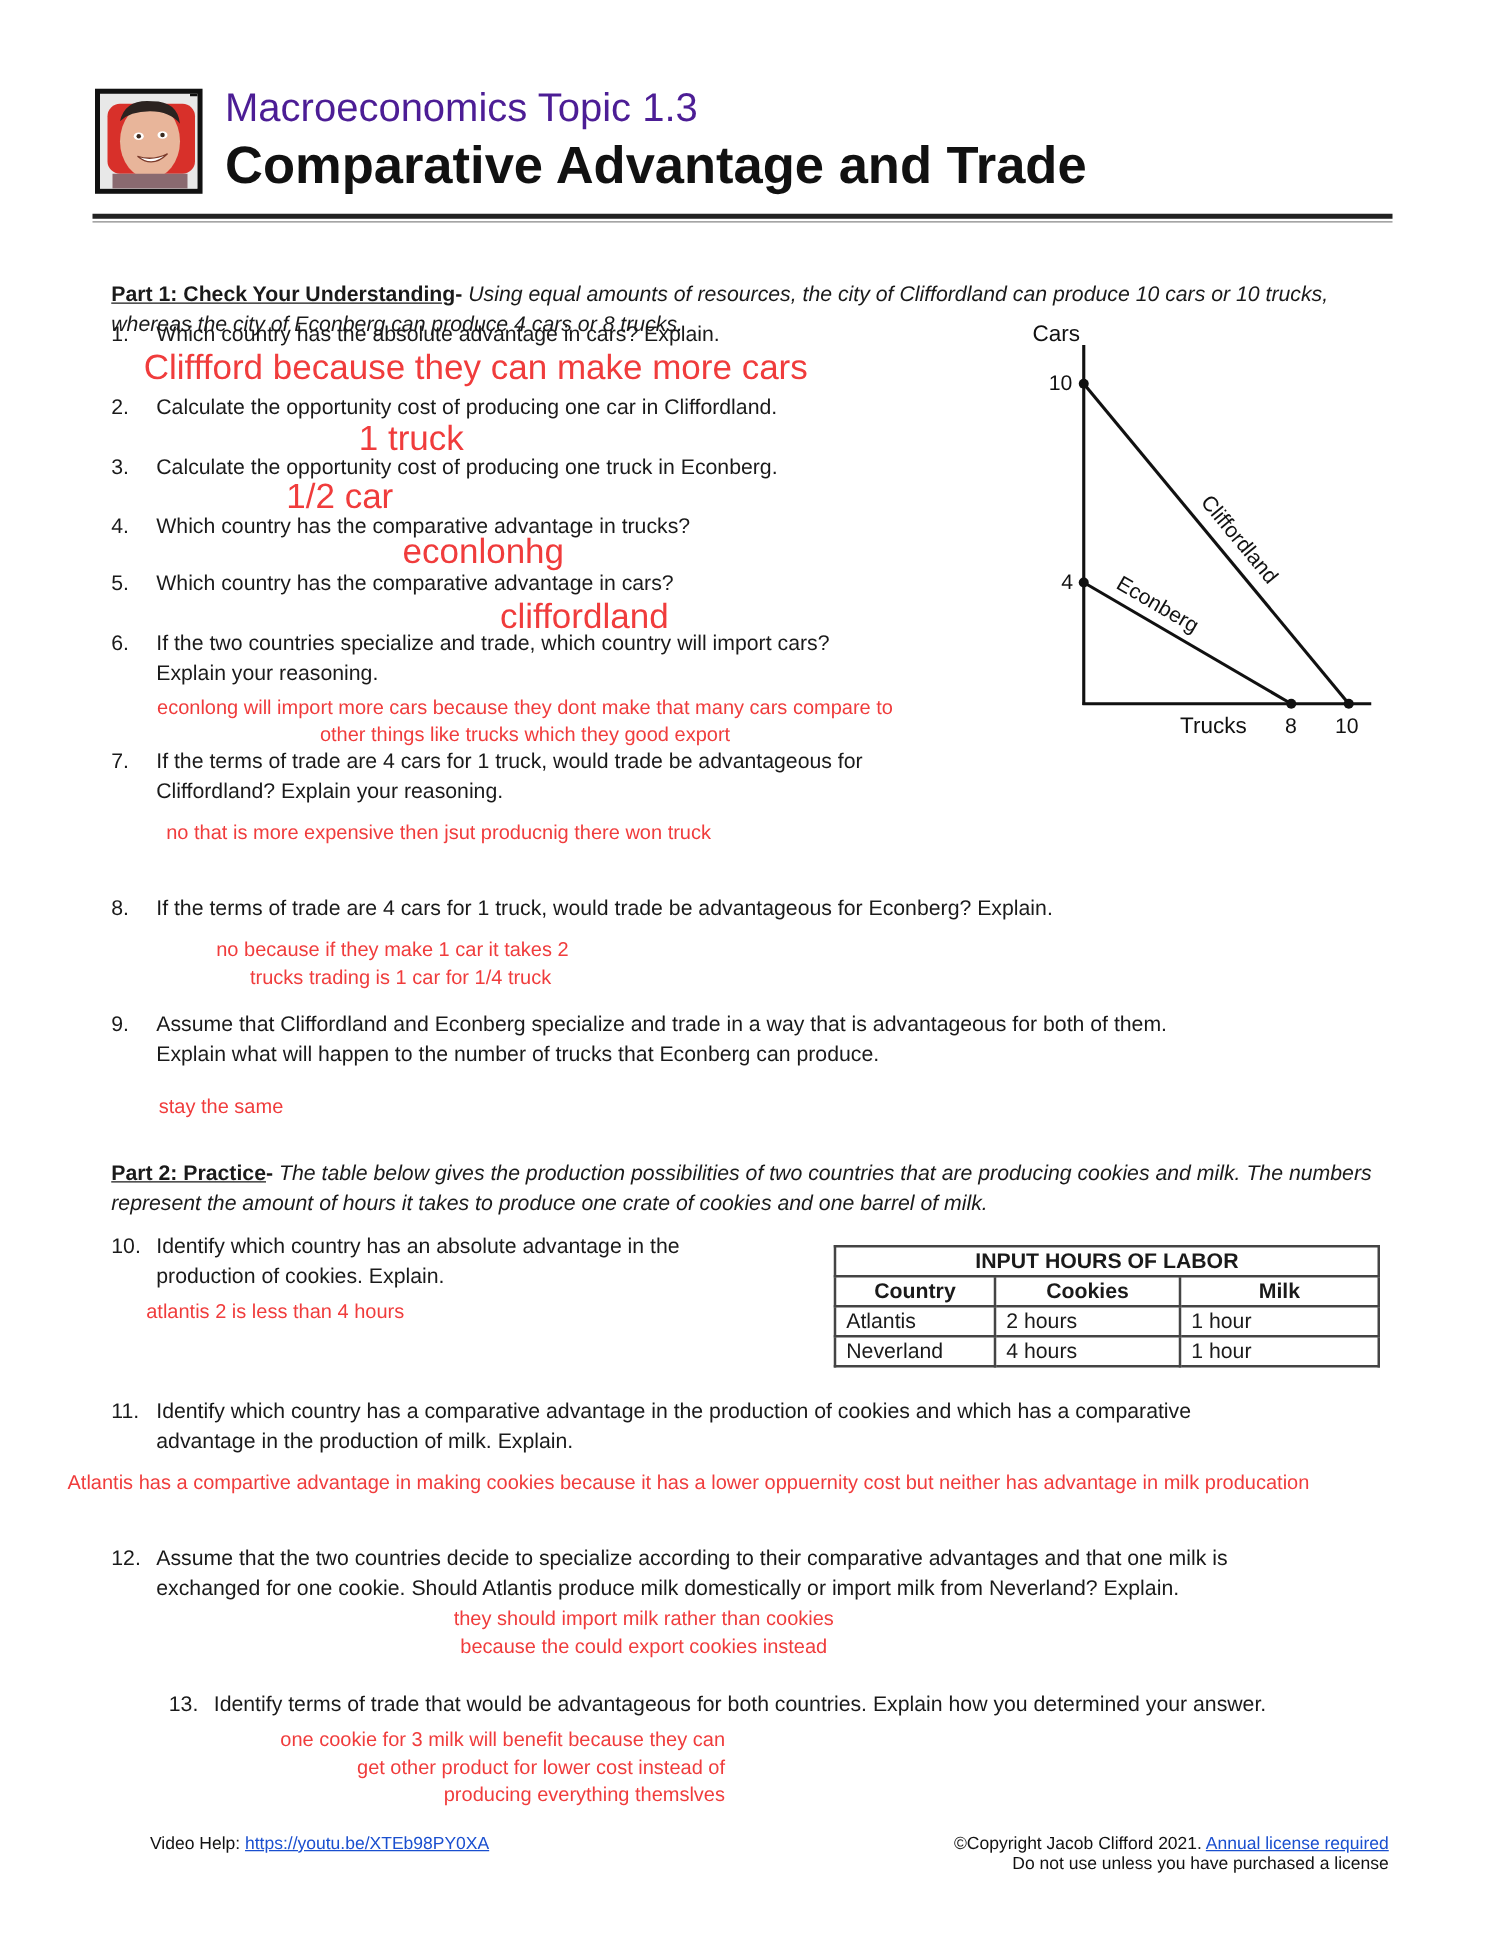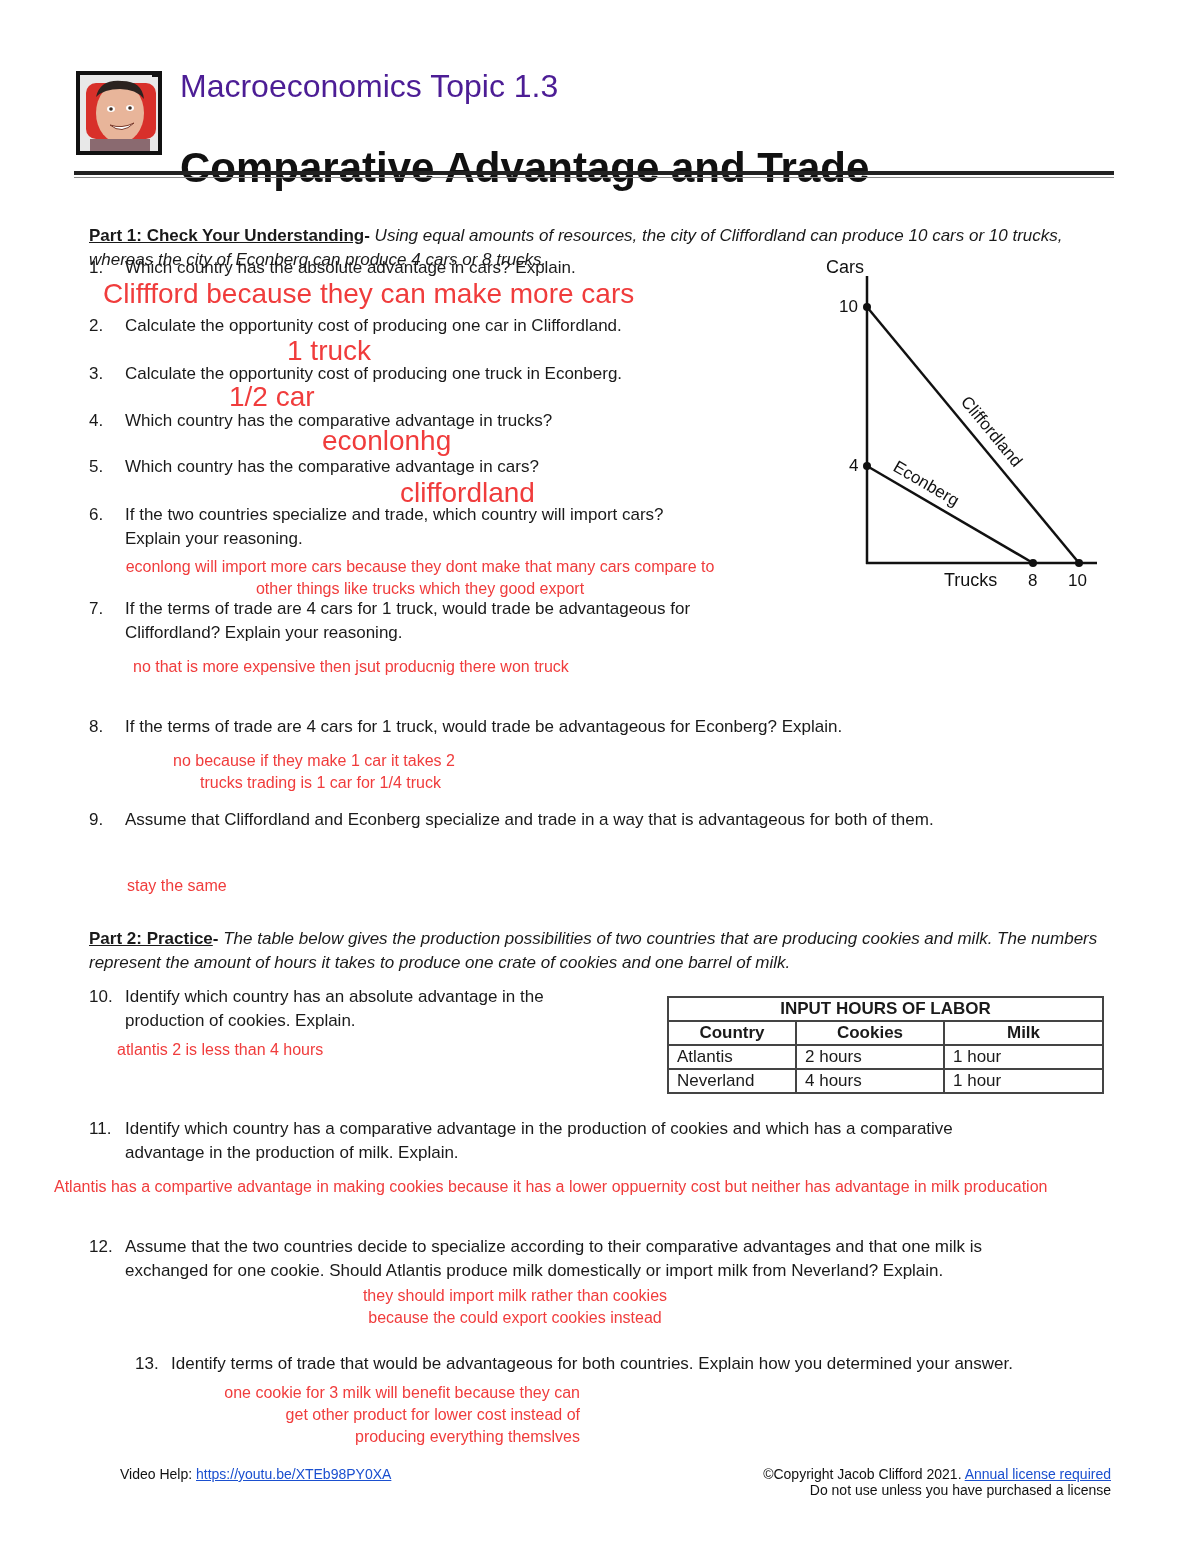--- a/index.html
+++ b/index.html
@@ -13,21 +13,21 @@
   .ans-big { font-size: 28px; line-height: 30px; }
   .ans-sm { font-size: 16px; line-height: 22px; }
   .intro { font-size: 17px; line-height: 24px; color: #1a1a1a; }
   .intro .lbl { font-weight: bold; text-decoration: underline; font-style: normal; }
   .intro i { font-style: italic; }
 
   
   .avatar { left: 76px; top: 71px; width: 86px; height: 84px; border: 4px solid #111; box-sizing: border-box; background: #ddd; overflow: hidden; }
   .avatar .tab { position: absolute; right: -4px; top: -6px; width: 10px; height: 8px; background: #111; }
   .title-top { left: 180px; top: 66px; font-size: 32px; line-height: 40px; color: #4c1d95; }
-  .title-main { left: 180px; top: 106px; font-size: 42px; line-height: 52px; font-weight: bold; color: #111; margin-top: 36px; }
+  .title-main { left: 180px; top: 106px; font-size: 42px; line-height: 52px; font-weight: bold; color: #111; }
   .rule1 { left: 74px; top: 171px; width: 1040px; height: 4px; background: #222; }
   .rule2 { left: 74px; top: 177px; width: 1040px; height: 1px; background: #888; }
 
   
   table.labor { border-collapse: collapse; font-size: 17px; color: #1a1a1a; }
   table.labor td, table.labor th { border: 2px solid #444; padding: 0 8px; height: 22px; line-height: 22px; }
   table.labor th { font-weight: bold; text-align: center; }
   table.labor td { text-align: left; }
 
   .footer { font-size: 14px; color: #111; }
@@ -56,21 +56,21 @@
 <div class="abs rule1"></div>
 <div class="abs rule2"></div>
 
 <div class="abs intro" style="left:89px; top:206px; width:1020px;margin-top:18px;">
   <span class="lbl">Part 1: Check Your Understanding</span><span style="font-weight:bold">- </span><i>Using equal amounts of resources, the city of Cliffordland can produce 10 cars or 10 trucks, whereas the city of Econberg can produce 4 cars or 8 trucks.</i>
 </div>
 
 <div class="abs q" style="left:89px; top:256px;">
   <span class="num">1.</span><span>Which country has the absolute advantage in cars? Explain.</span>
 </div>
-<div class="abs ans ans-big" style="left:103px; top:279px;">Cliffford because they can make more cars</div>
+<div class="abs ans ans-big" style="left:115px; top:279px;">Cliffford because they can make more cars</div>
 
 <div class="abs q" style="left:89px; top:314px;">
   <span class="num">2.</span><span>Calculate the opportunity cost of producing one car in Cliffordland.</span>
 </div>
 <div class="abs ans ans-big" style="left:287px; top:336px;">1 truck</div>
 
 <div class="abs q" style="left:89px; top:362px;">
   <span class="num">3.</span><span>Calculate the opportunity cost of producing one truck in Econberg.</span>
 </div>
 <div class="abs ans ans-big" style="left:229px; top:382px;">1/2 car</div>
@@ -103,20 +103,21 @@
 <div class="abs q" style="left:89px; top:715px;">
   <span class="num">8.</span><span>If the terms of trade are 4 cars for 1 truck, would trade be advantageous for Econberg? Explain.</span>
 </div>
 <div class="abs ans ans-sm" style="left:173px; top:750px;">
   <div>no  because if they make 1 car  it takes 2</div>
   <div style="padding-left:27px">trucks trading is 1 car for 1/4 truck</div>
 </div>
 
 <div class="abs q" style="left:89px; top:808px; width:1020px;">
   <span class="num">9.</span><span>Assume that Cliffordland and Econberg specialize and trade in a way that is advantageous for both of them.</span>
+  <span class="indent">Explain what will happen to the number of trucks that Econberg can produce.</span>
 </div>
 <div class="abs ans ans-sm" style="left:127px; top:875px;">stay the same</div>
 
 <div class="abs" style="left:820px; top:252px; width:290px; height:345px;">
   <svg width="290" height="345" viewBox="0 0 290 345">
 
     <line x1="47" y1="24" x2="47" y2="312" stroke="#111" stroke-width="2.5"></line>
     <line x1="46" y1="311" x2="277" y2="311" stroke="#111" stroke-width="2.5"></line>
 
     <line x1="47" y1="55" x2="259" y2="311" stroke="#111" stroke-width="2.5"></line>

